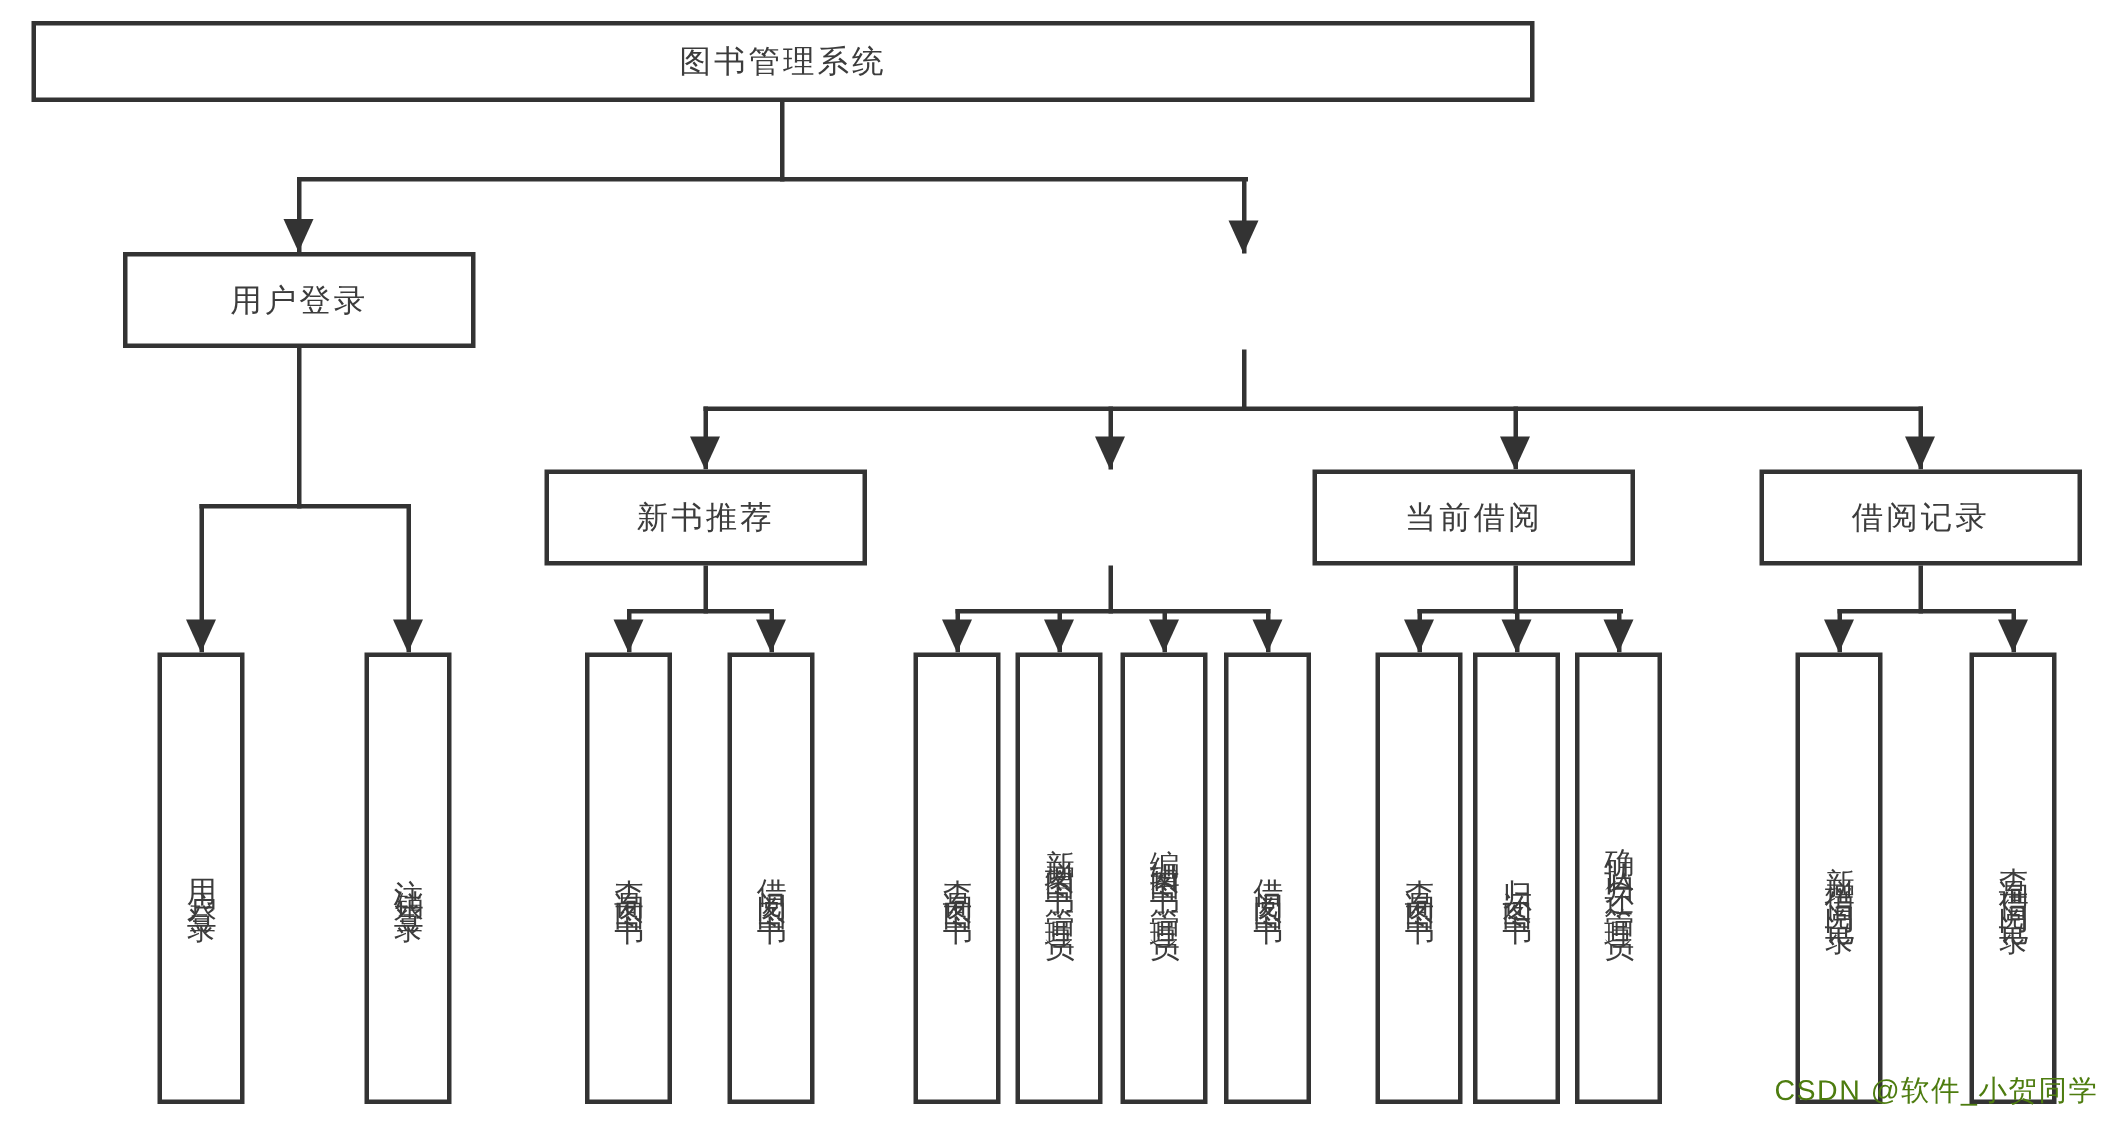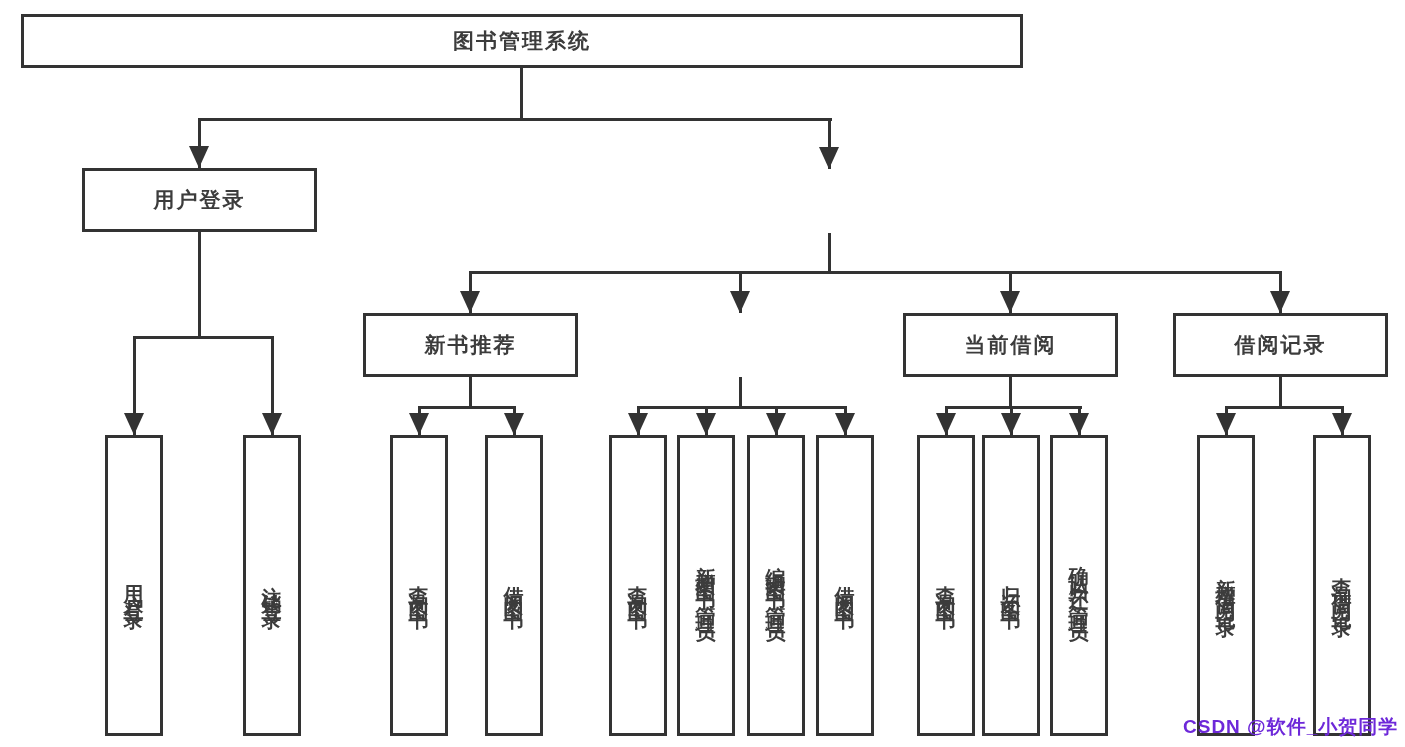--- a/index.html
+++ b/index.html
@@ -4,21 +4,20 @@
 <style>
   * { margin:0; padding:0; box-sizing:border-box; }
   html,body { background:#ffffff; }
   body { font-family:"Liberation Sans", sans-serif; }
 
   .canvas {
     position:relative;
     width:1405px; height:747px;
     background:#ffffff;
     overflow:hidden;
-    font-weight:bold;
   }
 
   
   .box {
     position:absolute;
     border:3px solid #333333;
     background:#ffffff;
     display:flex;
     align-items:center;
     justify-content:center;
@@ -47,21 +46,21 @@
     width:0; height:0;
     border-left:10px solid transparent;
     border-right:10px solid transparent;
     border-top:22px solid #333333;
   }
 
   .watermark {
     position:absolute;
     left:1183px; top:714px;
     font-size:19px;
-    color:#6d28d9;
+    color:#4d7c0f;
     letter-spacing:1px;
     white-space:nowrap;
   }
 </style>
 </head>
 <body>
 
 <div class="canvas">
 
   <div class="box" style="left:21px;top:14px;width:1002px;height:54px">图书管理系统</div>
@@ -87,21 +86,21 @@
   <div class="vline" style="left:469px;top:271px;height:42px"></div>
   <div class="arrow" style="left:460px;top:291px"></div>
   <div class="vline" style="left:739px;top:271px;height:42px"></div>
   <div class="arrow" style="left:730px;top:291px"></div>
   <div class="vline" style="left:1009px;top:271px;height:42px"></div>
   <div class="arrow" style="left:1000px;top:291px"></div>
   <div class="vline" style="left:1279px;top:271px;height:42px"></div>
   <div class="arrow" style="left:1270px;top:291px"></div>
 
   <div class="box" style="left:363px;top:313px;width:215px;height:64px">新书推荐</div>
-  <div class="box" style="left:903px;top:313px;width:215px;height:64px">当前借阅</div>
+  <div class="box" style="left:875px;top:313px;width:215px;height:64px">当前借阅</div>
   <div class="box" style="left:1173px;top:313px;width:215px;height:64px">借阅记录</div>
 
   <div class="vline" style="left:469px;top:377px;height:32px"></div>
   <div class="hline" style="left:417.5px;top:406px;width:98px"></div>
   <div class="vline" style="left:417.5px;top:406px;height:29px"></div>
   <div class="arrow" style="left:409px;top:413px"></div>
   <div class="vline" style="left:512.5px;top:406px;height:29px"></div>
   <div class="arrow" style="left:504px;top:413px"></div>
 
   <div class="vline" style="left:739px;top:377px;height:32px"></div>

